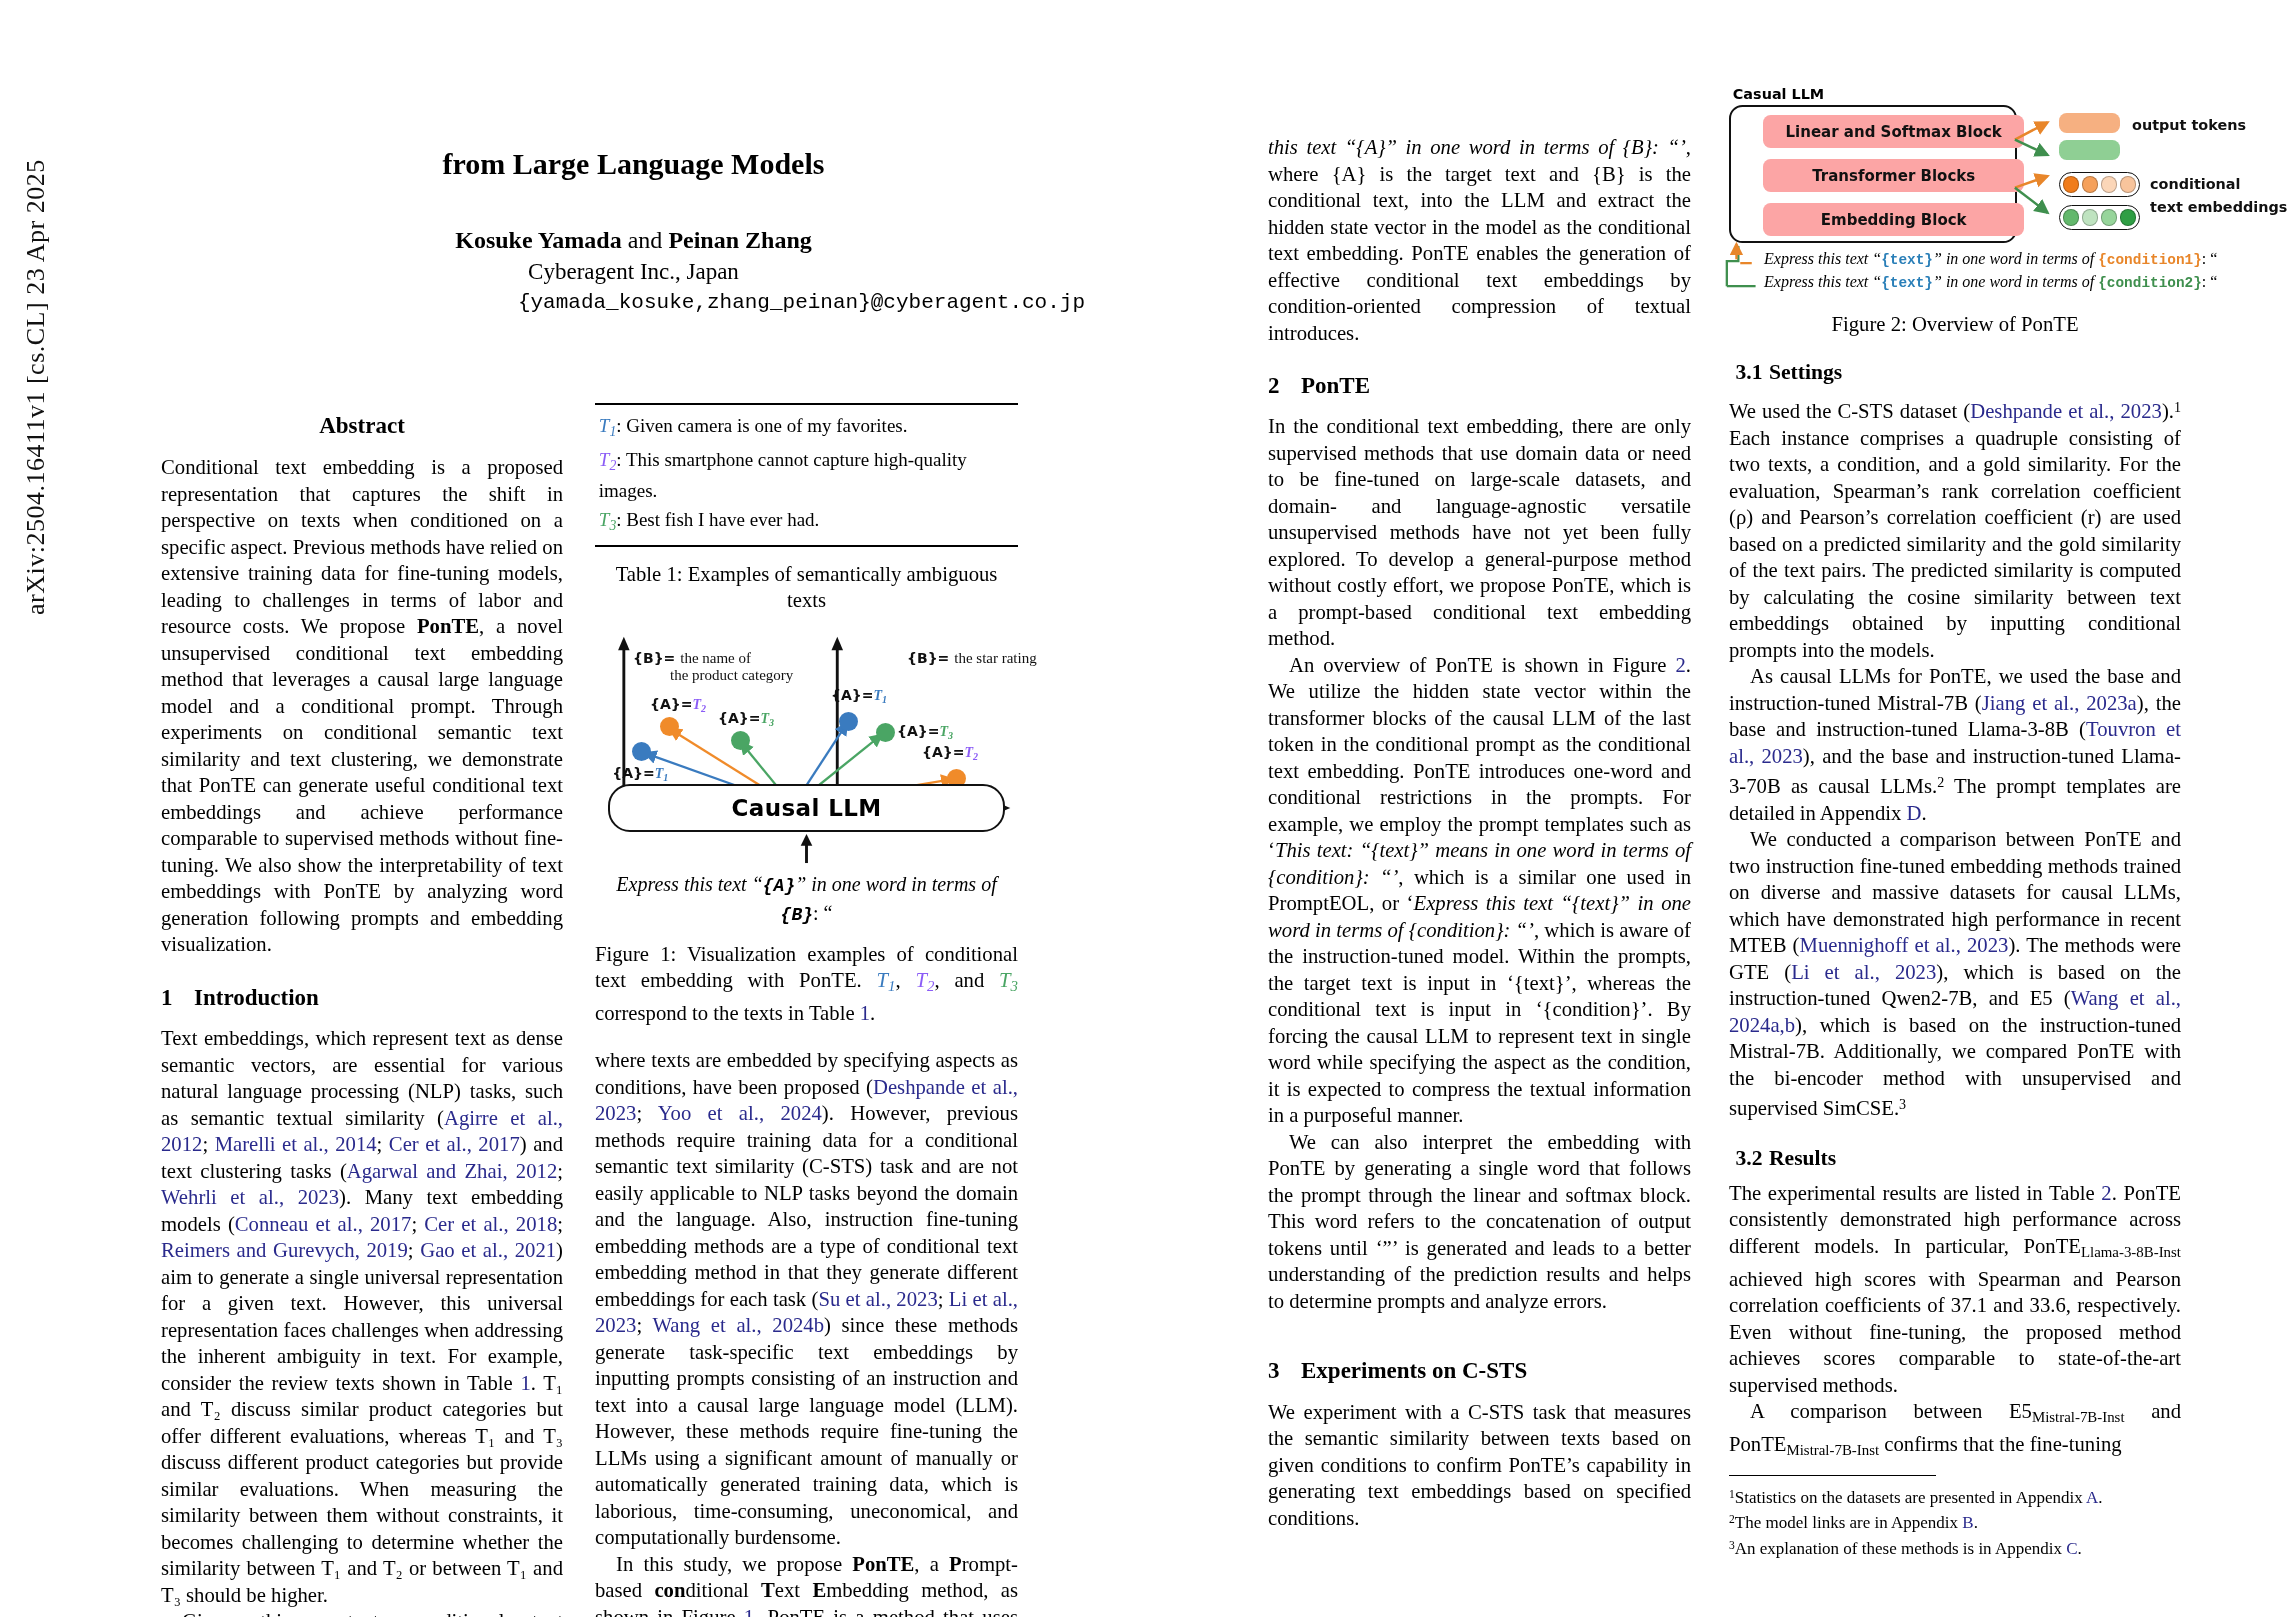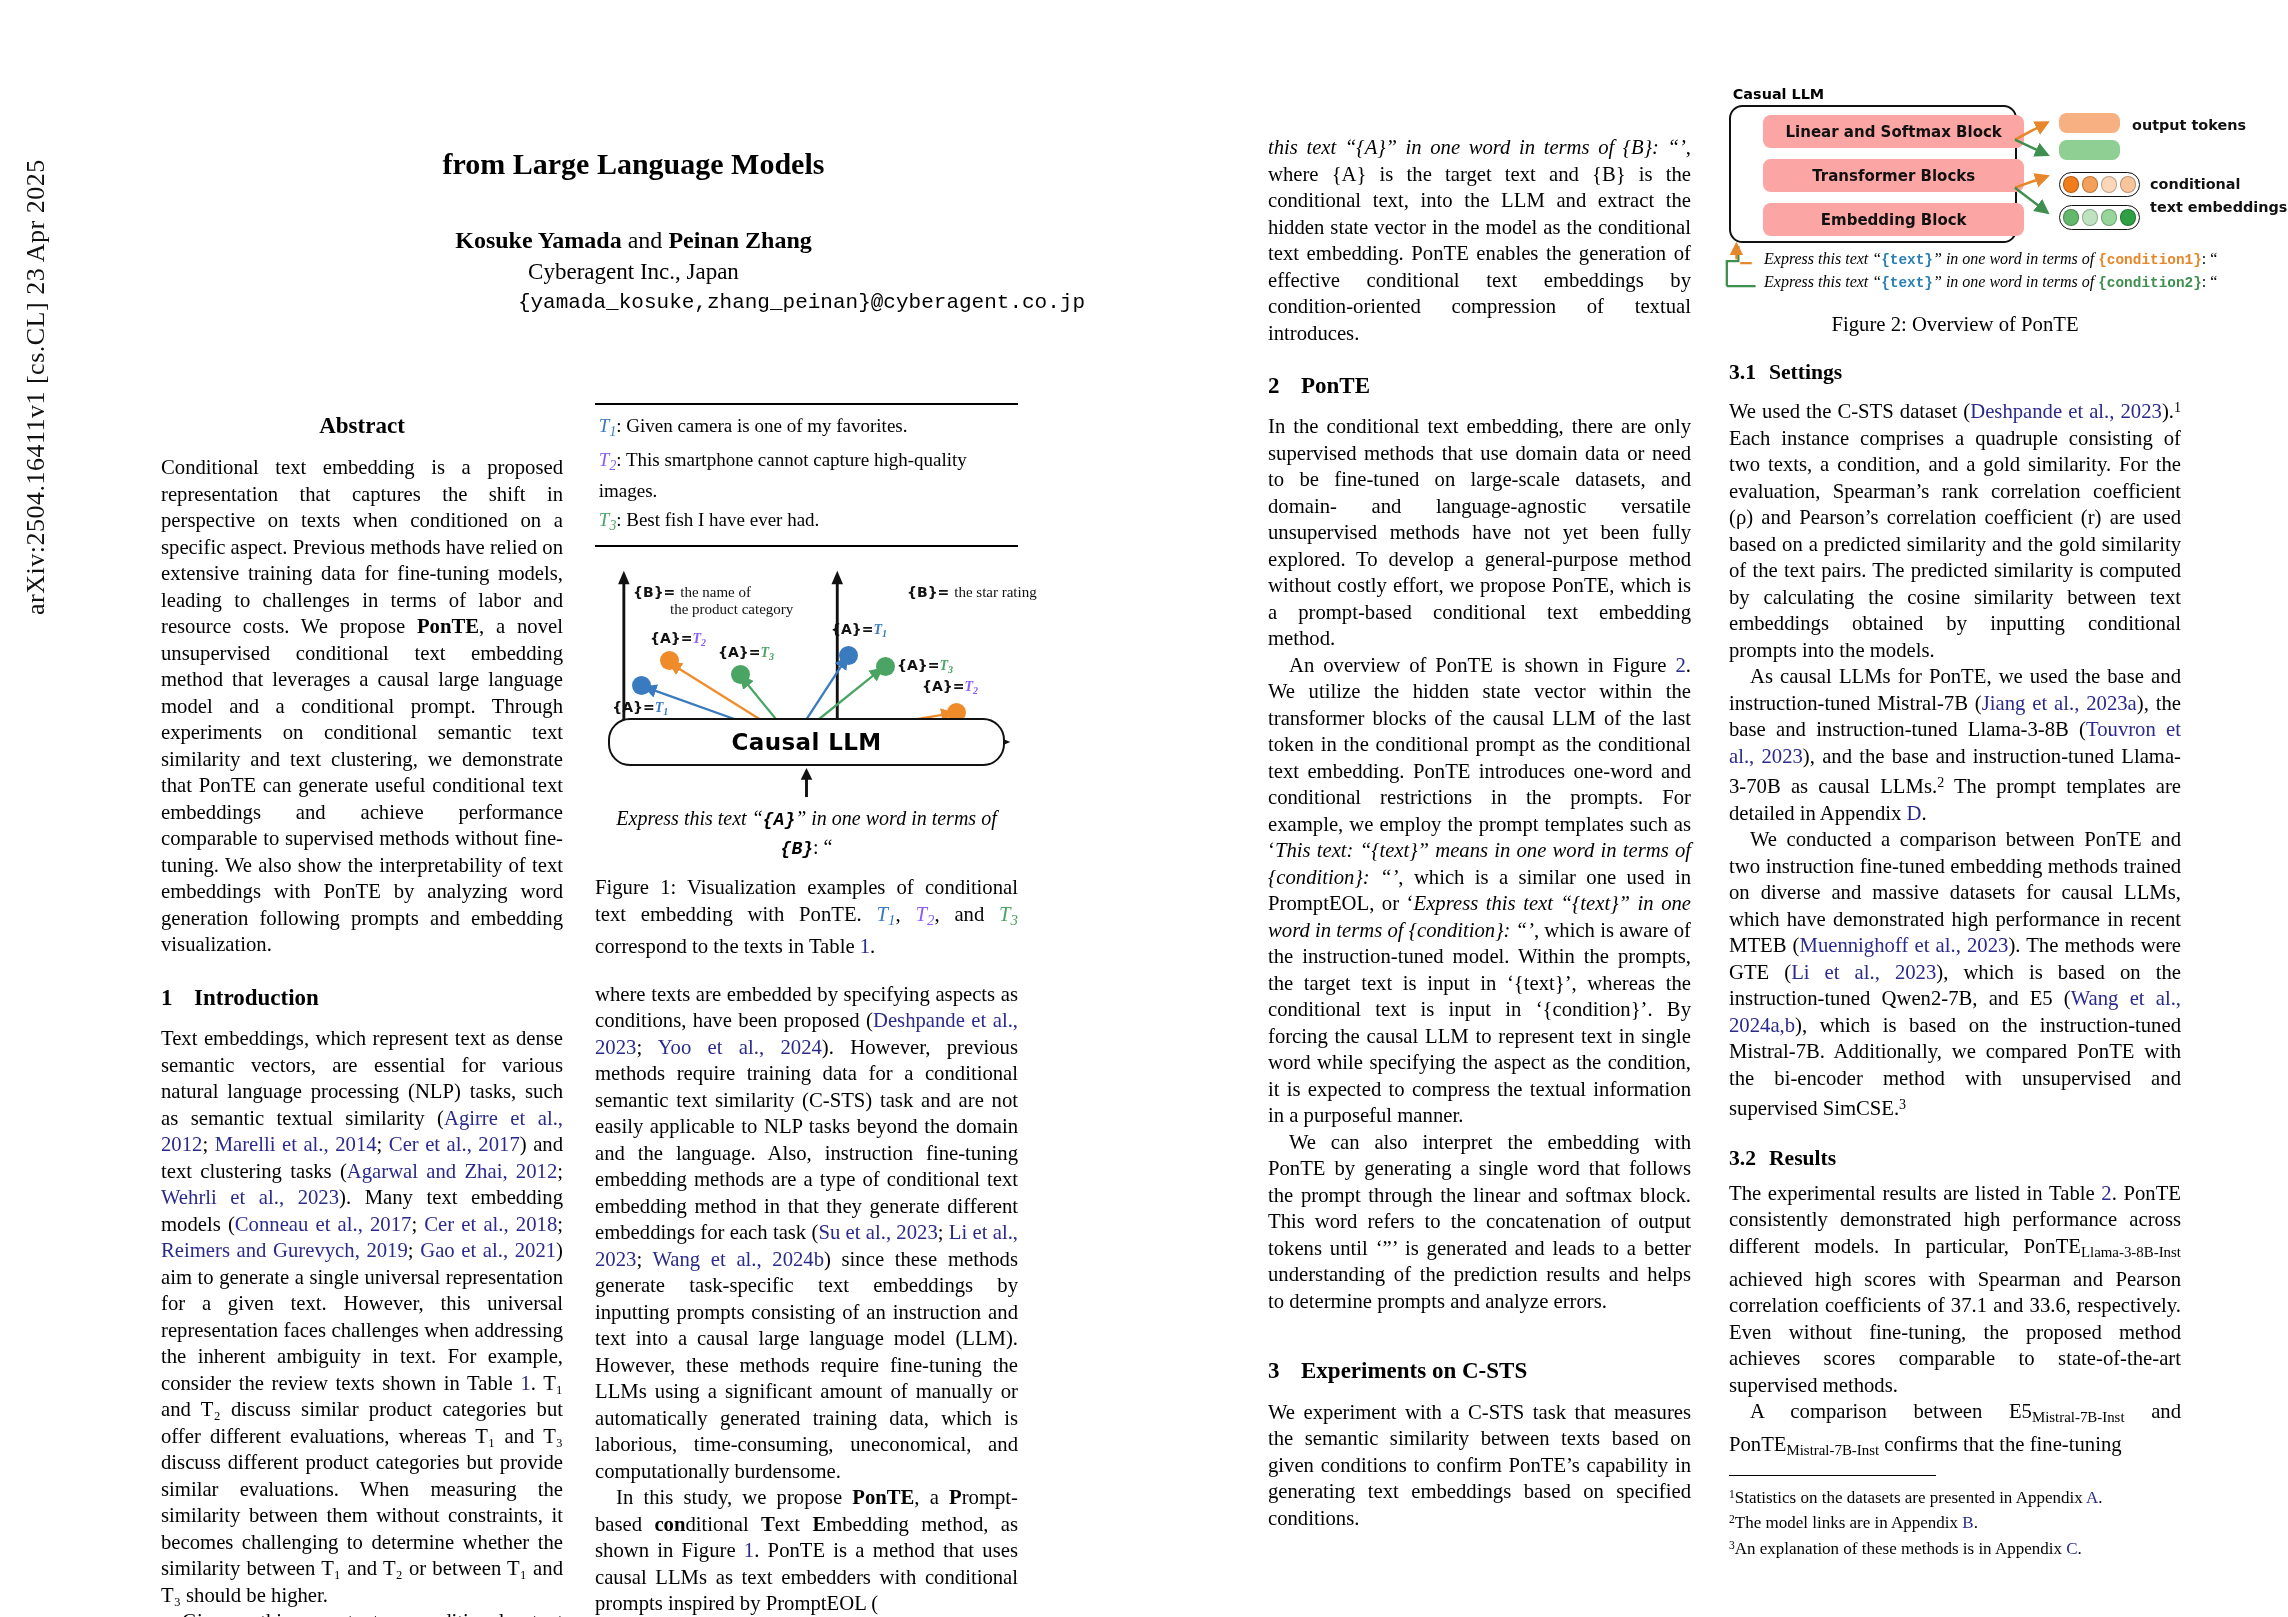--- a/index.html
+++ b/index.html
@@ -41,21 +41,21 @@
   .para + .para{ text-indent:21px; margin-top:0; }
   .sec-h{
     font-weight:bold;font-size:23px;line-height:29px;
     margin:25px 0 13.4px 0;
   }
   .sec-h .num{ display:inline-block; min-width:33px; }
   .subsec-h{
     font-weight:bold;font-size:21.6px;line-height:27px;
     margin:23px 0 7.7px 0;
   }
-  .subsec-h .num{ display:inline-block; min-width:40px; }
+  .subsec-h .num{ display:inline-block; min-width:40px;text-align:center; }
   .cite{color:#2a2a8c;}
   b,.bf{font-weight:bold;}
   i,.it{font-style:italic;}
   .tt{font-family:"Liberation Mono", monospace;font-size:18px;font-weight:bold;}
   .sub{font-size:.72em;vertical-align:-.28em;}
   .sup{font-size:.68em;vertical-align:.45em;}
   .T1{color:#3a7bbf;}
   .T2{color:#8b5cf6;}
   .T3{color:#4aa564;}
   .mathit{font-family:"Liberation Serif",serif;font-style:italic;}
@@ -189,20 +189,21 @@
               <td><span class="T2 mathit">T<span class="sub">2</span></span><span>: This smartphone cannot capture high-quality images.</span></td>
             </tr>
         <tr>
               <td><span class="T3 mathit">T<span class="sub">3</span></span><span>: Best fish I have ever had.</span></td>
             </tr>
         <tr>
               <td class="rule-bot" style="height:5.8px;padding:0;"></td>
             </tr>
       </tbody>
         </table>
+      <div class="tcap">Table 1: Examples of semantically ambiguous texts</div>
 
       <div class="fig1-wrap">
         <svg width="423" height="208" viewBox="0 0 440 216" style="position:absolute;left:0;top:0;">
 
           <g stroke="#111" stroke-width="3" fill="none">
             <path d="M30 188 L30 18"></path>
             <path d="M30 188 L212 188"></path>
             <path d="M252 188 L252 18"></path>
             <path d="M252 188 L424 188"></path>
           </g>

